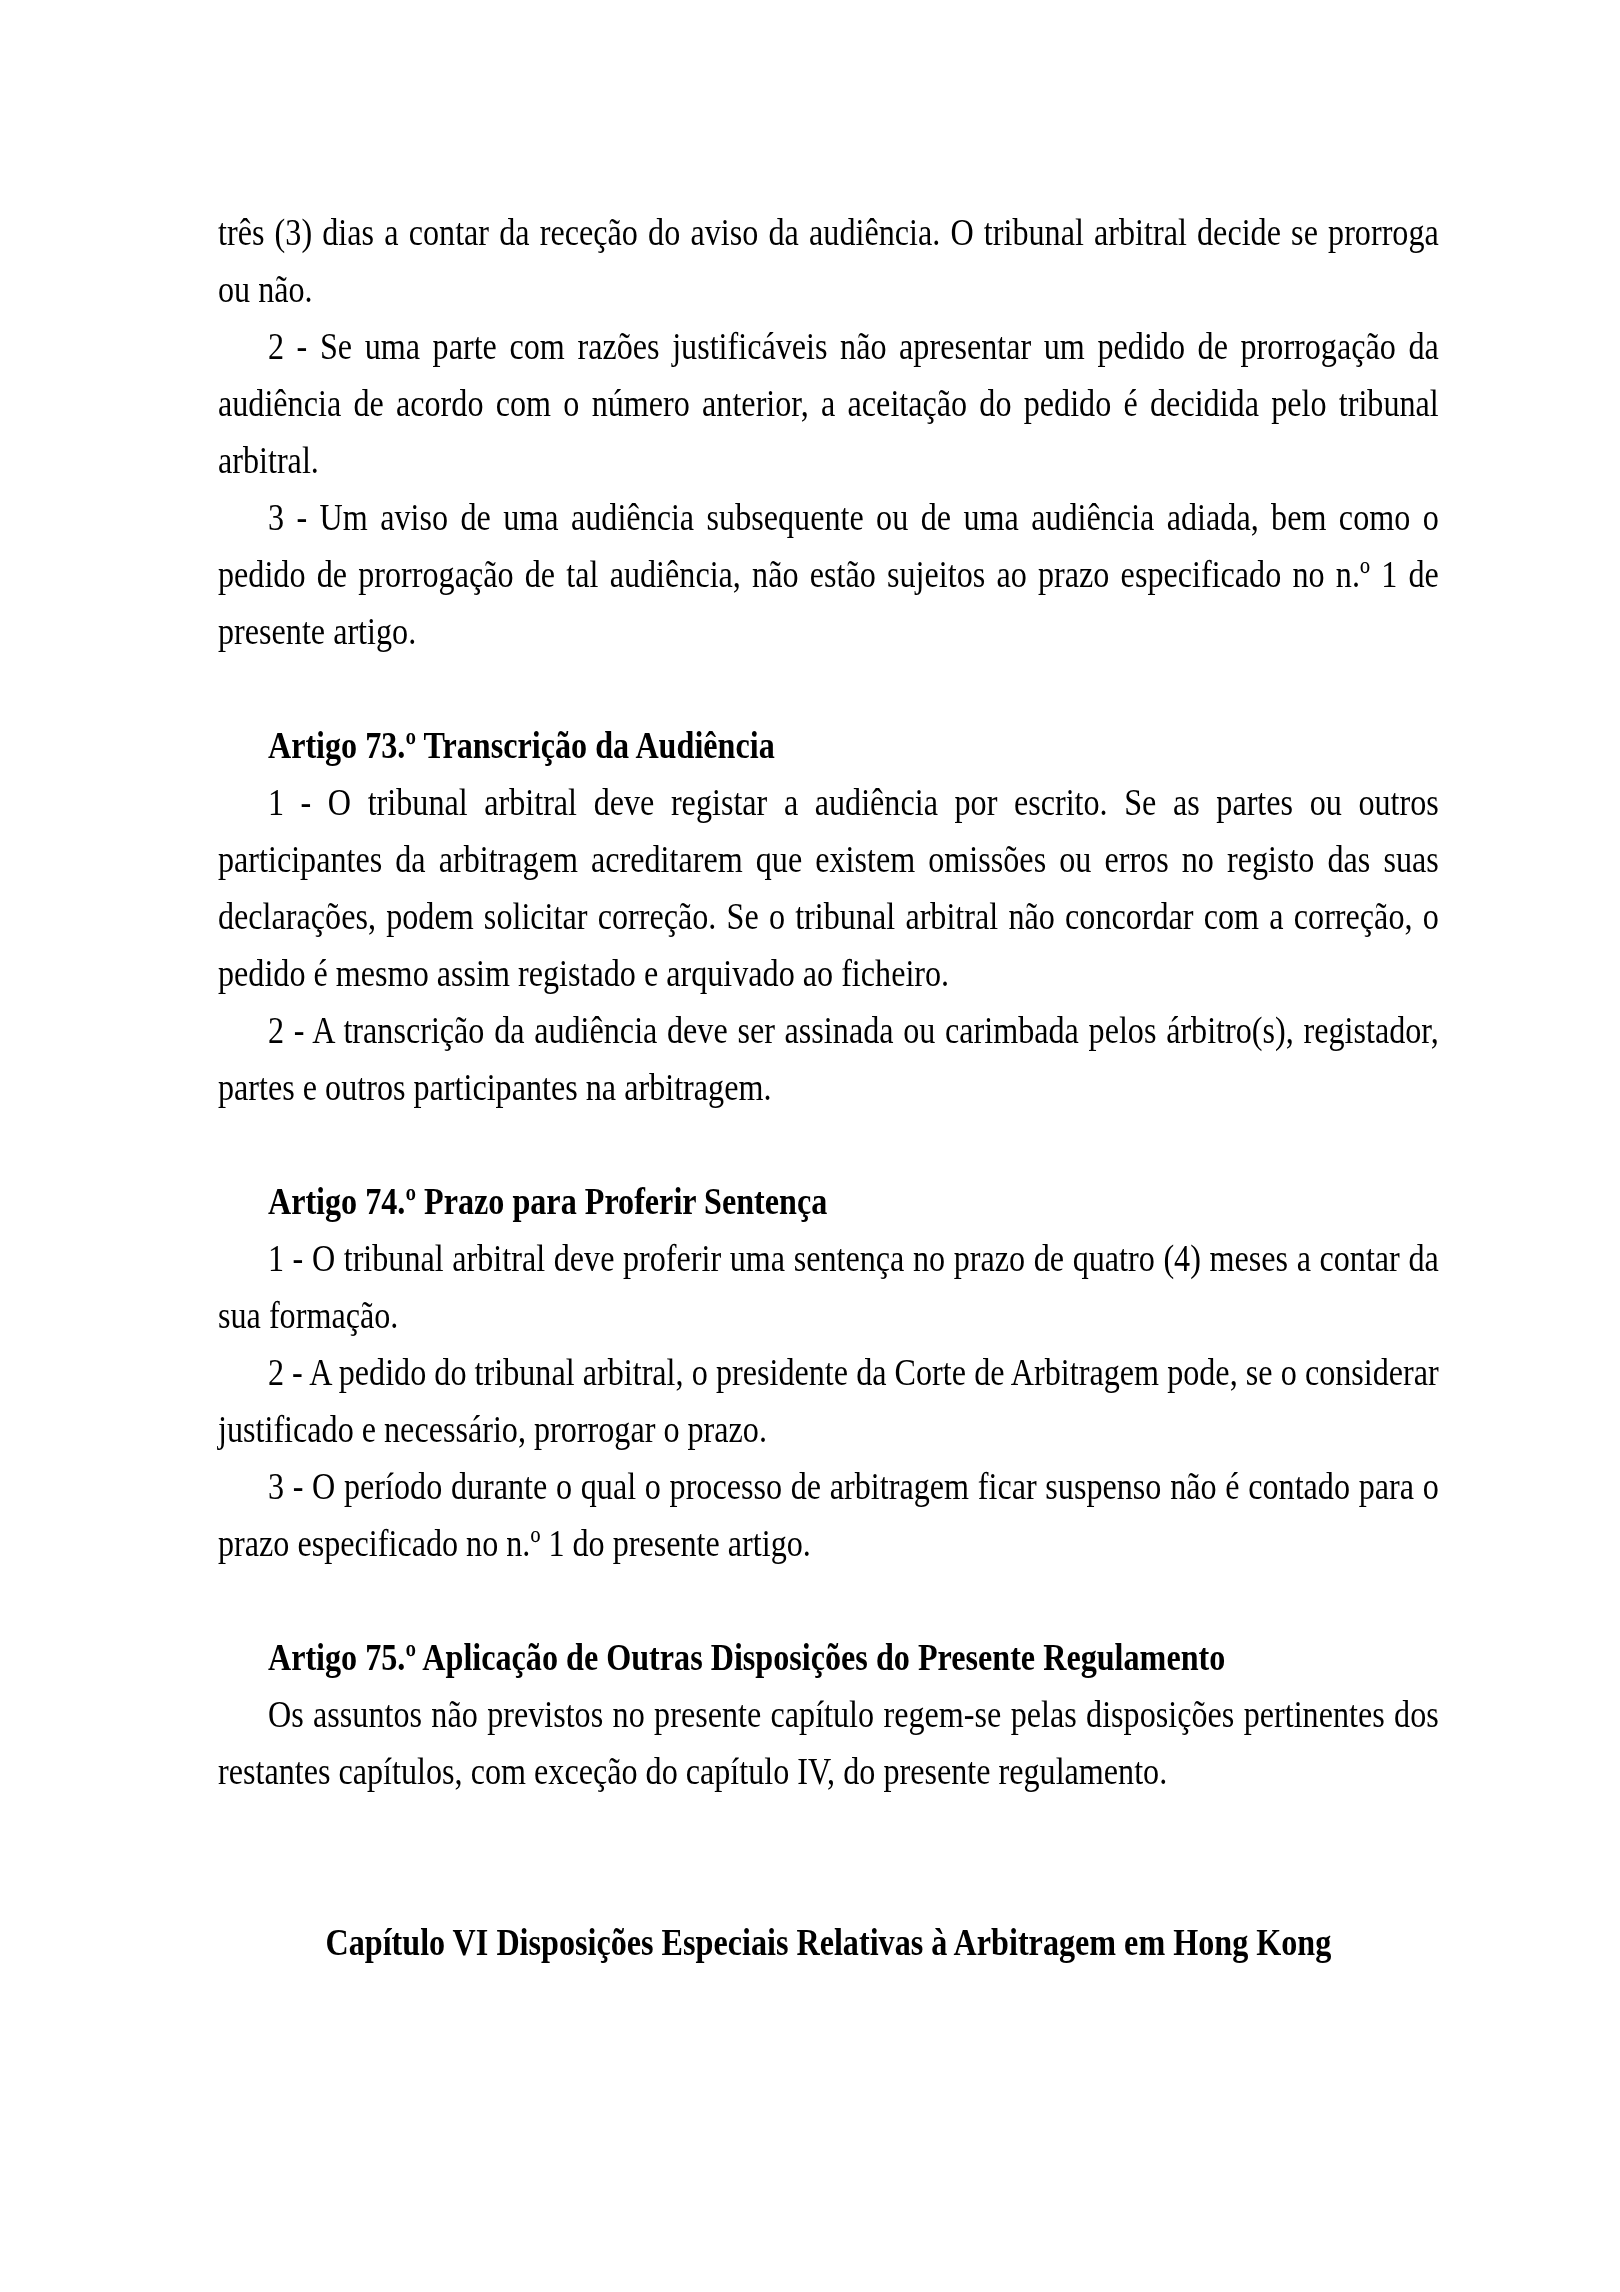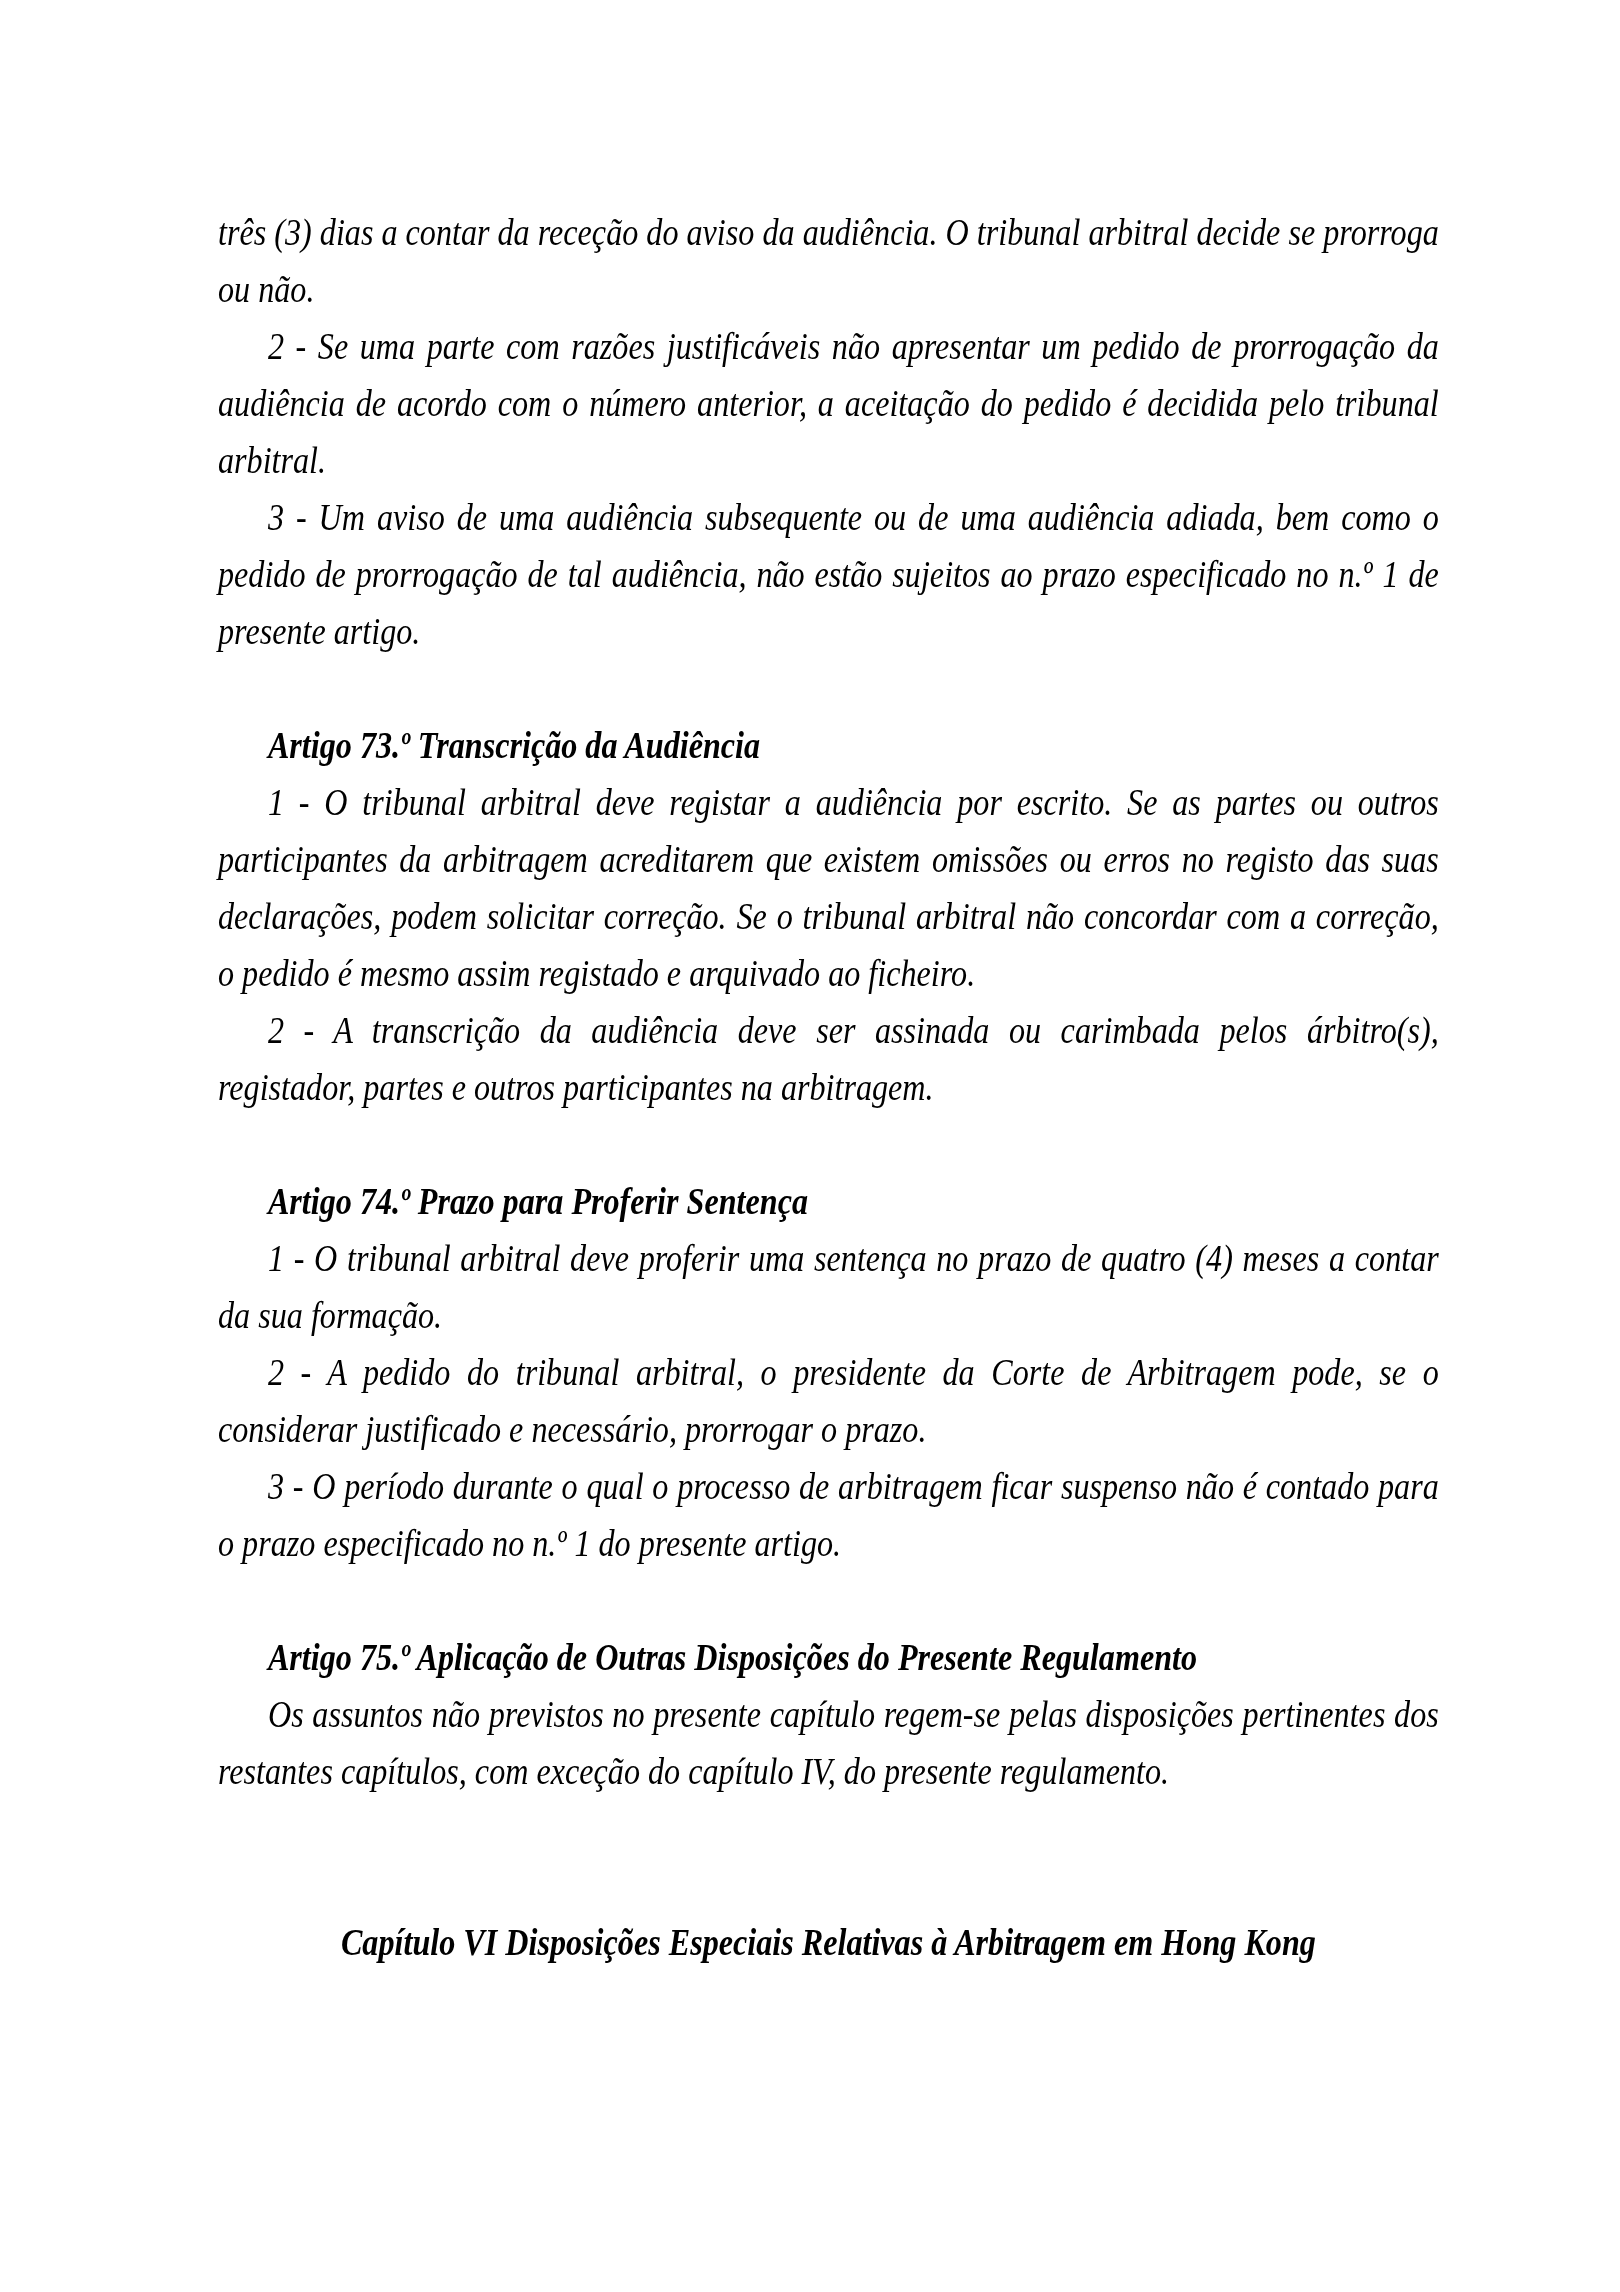--- a/index.html
+++ b/index.html
@@ -6,21 +6,20 @@
     margin: 0;
     padding: 0;
     background: #ffffff;
   }
   .page {
     position: relative;
     width: 1620px;
     height: 2293px;
     background: #ffffff;
     overflow: hidden;
-    font-style: italic;
   }
   .content {
     position: absolute;
     left: 218px;
     top: 204px;
     width: 1443px;
     transform: scaleX(0.846);
     transform-origin: left top;
     font-family: "Liberation Serif", "DejaVu Serif", serif;
     font-size: 38px;

